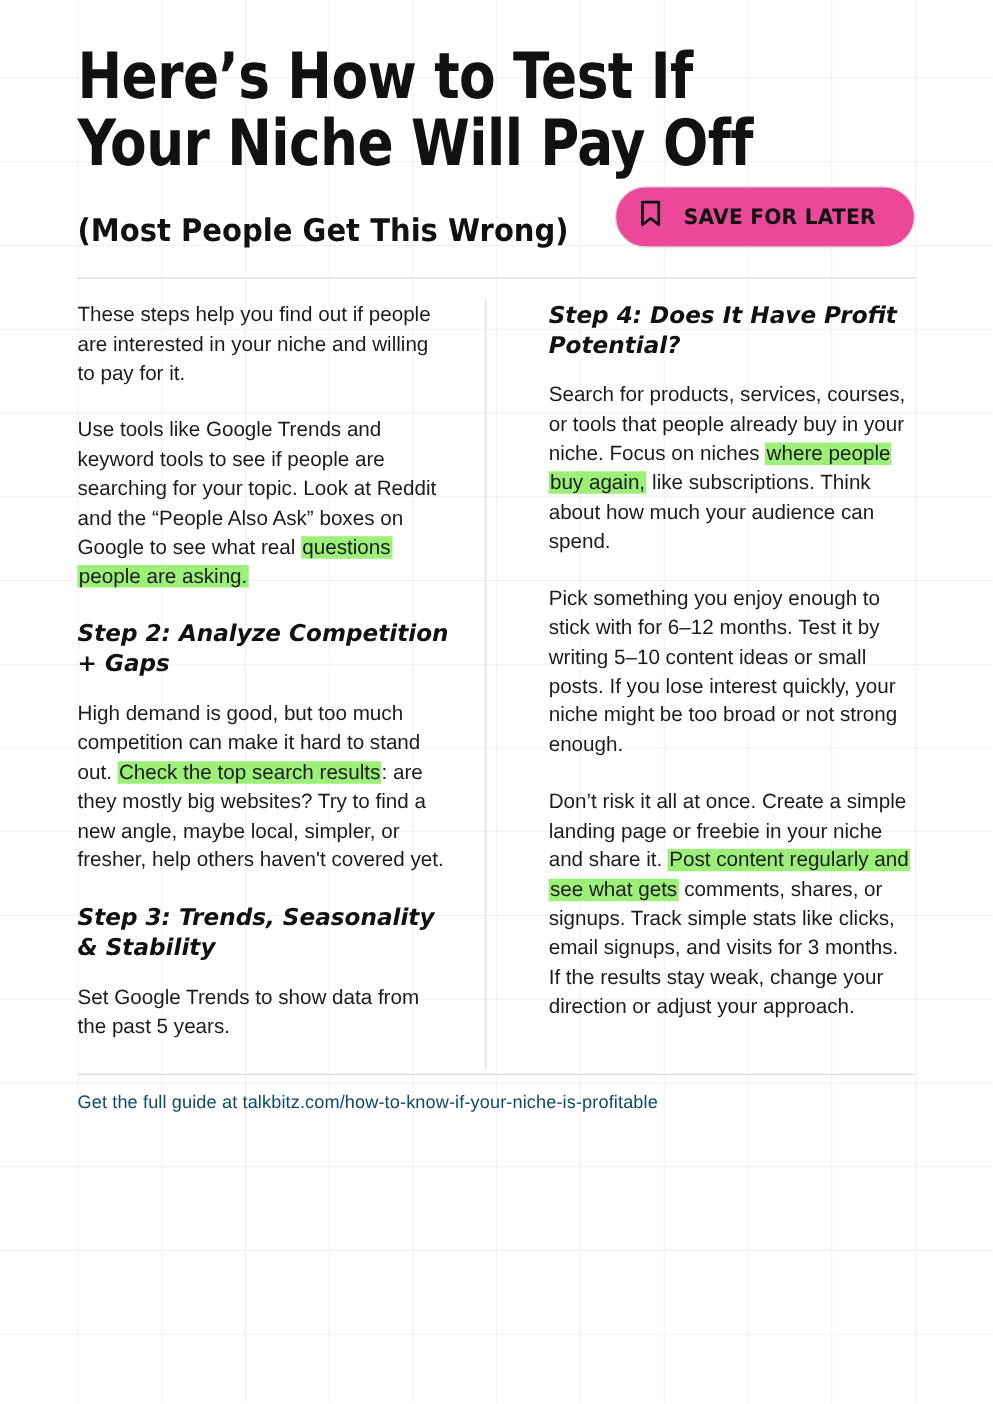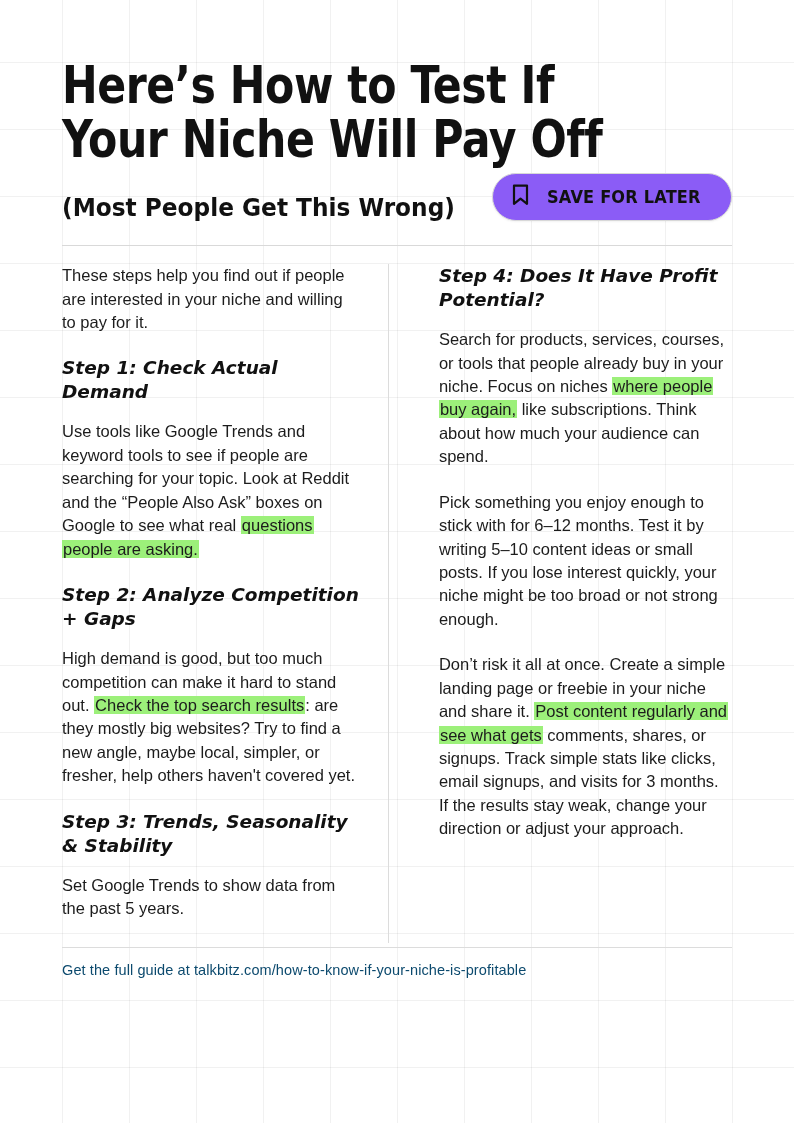--- a/index.html
+++ b/index.html
@@ -24,21 +24,21 @@
       linear-gradient(to bottom, rgba(0,0,0,0.055) 1px, transparent 1px);
     background-size: 67px 67px;
     background-position: -5px -5px;
     pointer-events: none;
   }
   .page {
     position: relative;
     width: 794px;
     height: 964px;
     box-sizing: border-box;
-    padding: 59px 62px 0 62px;
+    padding: 35px 62px 0 62px;
   }
   .headline {
     font-family: "DejaVu Sans", sans-serif;
     font-weight: bold;
     font-size: 51px;
     line-height: 1.06;
     letter-spacing: -0.5px;
     margin: 0 0 4px 0;
     color: #111111;
     font-stretch: condensed;
@@ -62,21 +62,21 @@
     transform-origin: left center;
     margin: 0;
     padding-bottom: 6px;
   }
   .save-btn {
     display: inline-flex;
     align-items: center;
     gap: 17px;
     border: 1.6px solid #d8d8d8;
     border-radius: 26px;
-    background: #8b5cf6;
+    background: #ec4899;
     padding: 10px 22px 10px 18px;
     box-shadow: 0 1px 2px rgba(0,0,0,0.05);
     cursor: pointer;
     margin-bottom: 8px;
     justify-content: space-between;
   }
   .save-btn .label {
     font-family: "DejaVu Sans", sans-serif;
     font-weight: bold;
     font-size: 17px;
@@ -163,21 +163,20 @@
   </div>
 
   <hr class="rule">
 
   <div class="columns">
 
     <div class="col col-left">
 
       <p class="intro">These steps help you find out if people are interested in your niche and willing to pay for it.</p>
 
-      <h3 class="step">Step 1: Check Actual Demand</h3>
       <p class="body"><span>Use tools like Google Trends and keyword tools to see if people are searching for your topic. Look at Reddit and the “People Also Ask” boxes on Google to see what real </span><span class="hl">questions people are asking.</span><span></span></p>
 
       <h3 class="step">Step 2: Analyze Competition + Gaps</h3>
       <p class="body"><span>High demand is good, but too much competition can make it hard to stand out. </span><span class="hl">Check the top search results</span><span>: are they mostly big websites? Try to find a new angle, maybe local, simpler, or fresher, help others haven't covered yet.</span></p>
 
       <h3 class="step">Step 3: Trends, Seasonality &amp; Stability</h3>
       <p class="body"><span>Set Google Trends to show data from the past 5 years.</span></p>
 
 
     </div>

